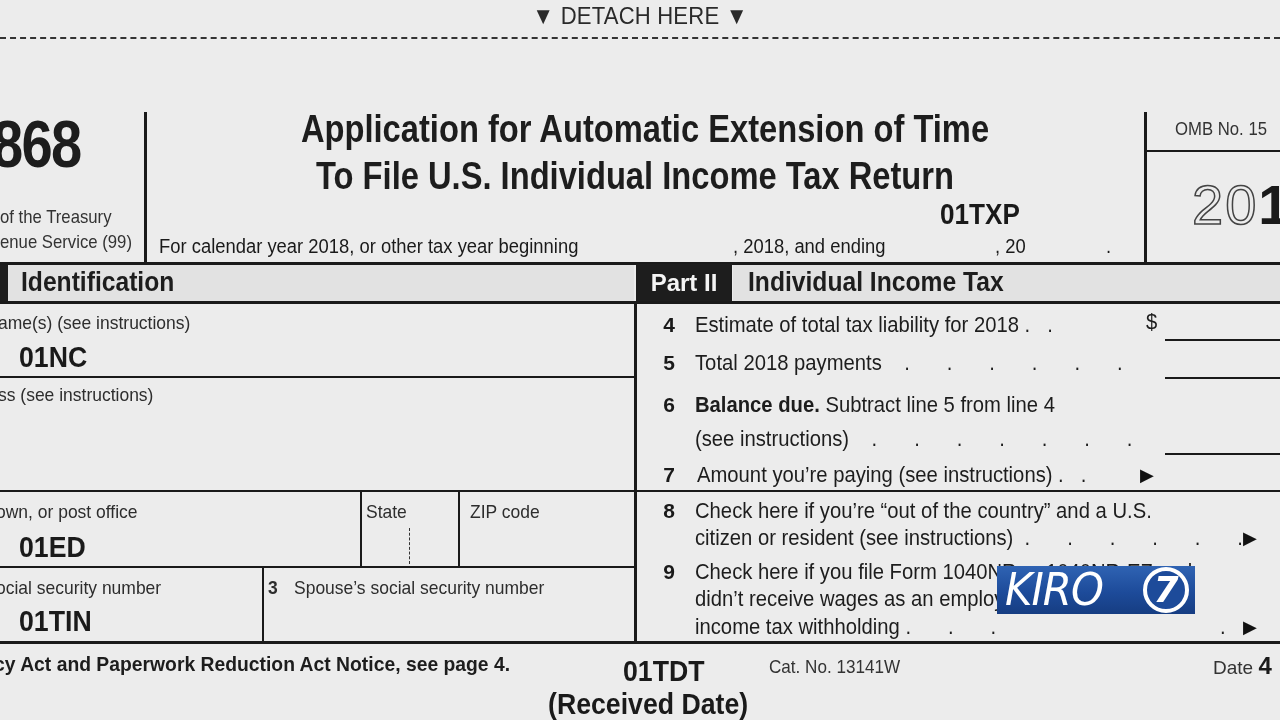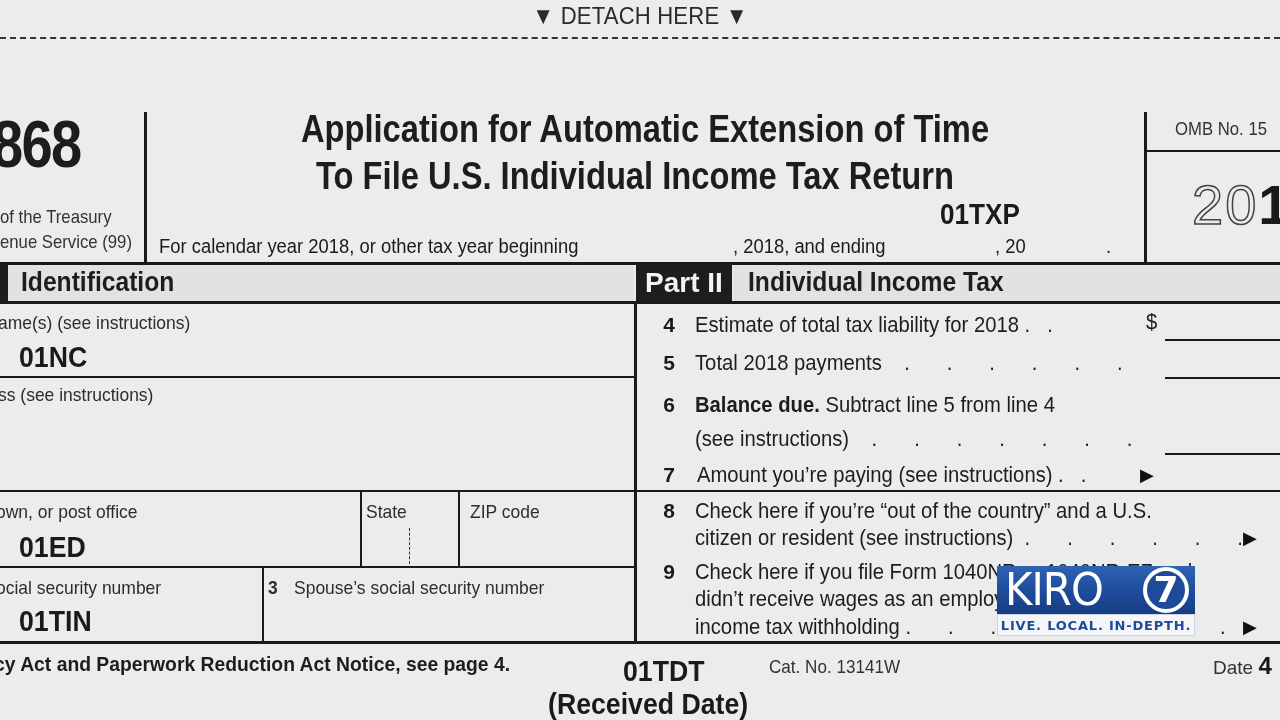--- a/index.html
+++ b/index.html
@@ -54,21 +54,21 @@
     .year-box b { color: #1a1a1a; -webkit-text-stroke: 0; }
     .section-bar {
       background: #e2e2e2; height: 38px;
     }
     .section-title {
       font-size: 28px; font-weight: bold; color: #1d1d1d; white-space: nowrap;
       transform: scaleX(0.88); transform-origin: left;
     }
     .part-badge {
       top: 264px; left: 636px; width: 96px; height: 38px; background: #1d1d1d;
-      color: #f4f4f4; font-size: 28px; font-weight: bold; text-align: center; line-height: 38px;
+      color: #f4f4f4; font-size: 24px; font-weight: bold; text-align: center; line-height: 38px;
       transform-origin: left;
     }
     .label {
       font-size: 19px; color: #2d2d2d; white-space: nowrap;
       transform: scaleX(0.92); transform-origin: left;
     }
     .val {
       font-size: 29px; font-weight: bold; color: #1a1a1a;
       transform: scaleX(0.92); transform-origin: left;
     }
@@ -97,21 +97,21 @@
     .formref {
       top: 652px; left: 1213px; font-size: 19px; color: #333; white-space: nowrap;
     }
     .formref b { font-size: 24px; color: #1a1a1a; }
     .recv {
       top: 688px; left: 548px; font-size: 29px; font-weight: bold; color: #1a1a1a; white-space: nowrap;
       transform: scaleX(0.92); transform-origin: left;
     }
     
     .kiro {
-      top: 566px; left: 997px; width: 198px; height: 70px;
+      top: 566px; left: 997px; width: 198px; height: 70px; font-style: italic;
     }
     .kiro-top {
       position: absolute; top: 0; left: 0; width: 198px; height: 48px;
       background: linear-gradient(180deg, #2f63b3 0%, #1d4b9a 55%, #163d82 100%);
     }
     .kiro-word {
       position: absolute; top: 2px; left: 8px; font-size: 44px; color: #fff;
       font-family: "DejaVu Sans", sans-serif; letter-spacing: -1px; line-height: 44px;
       transform: scaleX(0.95); transform-origin: left;
     }
@@ -244,14 +244,13 @@
 <div class="abs catno">Cat. No. 13141W</div>
 <div class="abs formref">
   <span>Date</span> <b>4</b>
 </div>
 <div class="abs recv">(Received Date)</div>
 
 <div class="abs kiro">
   <div class="kiro-top"></div>
   <div class="kiro-word">KIRO</div>
   <div class="kiro-seven">7</div>
-  <div class="kiro-tag">LIVE. LOCAL. IN-DEPTH.</div>
 </div>
 
 </body></html>

